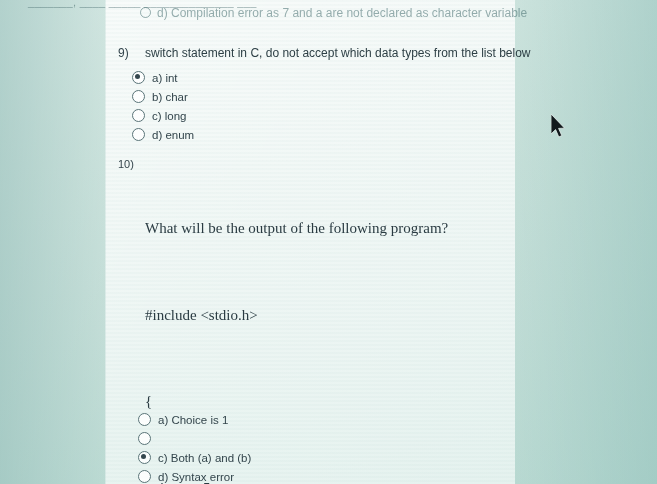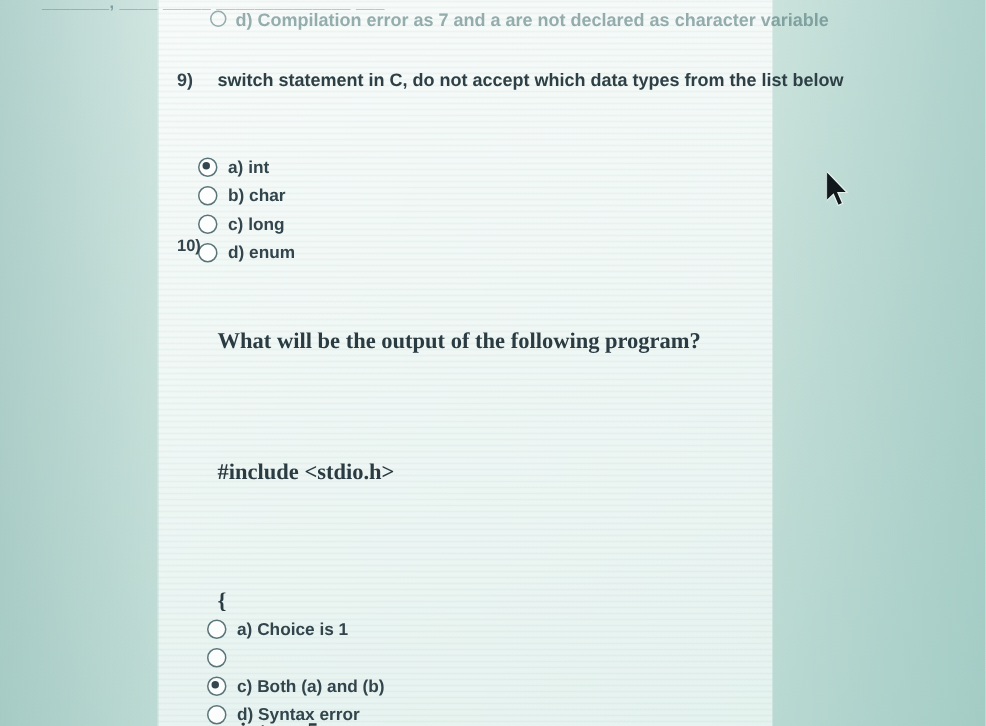--- a/index.html
+++ b/index.html
@@ -49,21 +49,20 @@
     position: absolute;
     right: 0; top: 0; bottom: 0; width: 142px;
     background: linear-gradient(to left, rgba(150,195,189,0.55), rgba(185,216,210,0.25));
   }
 
   
   .content {
     position: absolute;
     left: 0; top: 0; right: 0; bottom: 0;
     color: #2b3c44;
-    font-weight: bold;
   }
 
   .toprow {
     position: absolute;
     left: 14px;
     top: 0px;
     right: 10px;
     height: 20px;
     color: rgba(70,105,108,0.55);
     font-size: 11px;
@@ -132,21 +131,21 @@
     flex: 0 0 auto;
   }
   .radio.checked:after {
     content: "";
     position: absolute;
     left: 2px; top: 2px;
     width: 5px; height: 5px;
     border-radius: 50%;
     background: #35474e;
   }
-  #q9 .opt-list { left: 132px; top: 30px; margin-top: 34px; }
+  #q9 .opt-list { left: 132px; top: 30px; }
 
   
   #q10 { left: 0; top: 152px; width: 657px; }
   #q10 .q-num { left: 118px; top: 6px; font-size: 11px; }
 
   .serif-block {
     position: absolute;
     left: 145px;
     top: 0px;
     font-family: "Liberation Serif", serif;

